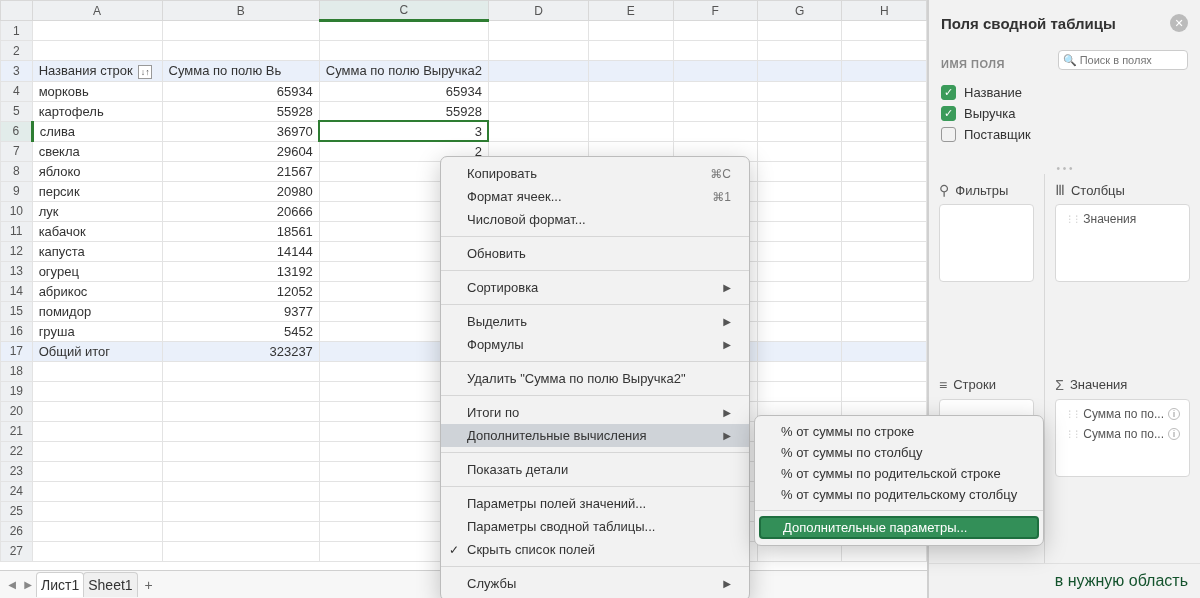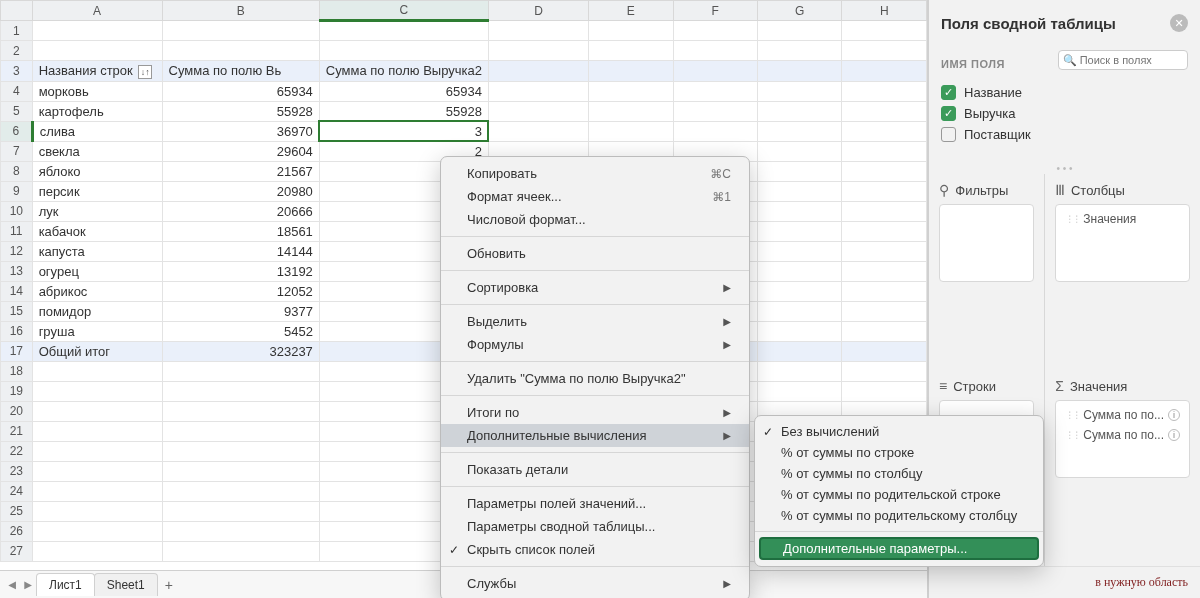--- a/index.html
+++ b/index.html
@@ -23,21 +23,21 @@
 td.num { text-align: right; }
 .selected-colhead { border-bottom: 3px solid #2e7d32 !important; background: #e2ecea !important; }
 .selected-rowhead { background: #e2ecea !important; border-right: 3px solid #2e7d32 !important; }
 .selected-cell { outline: 2px solid #2e7d32; outline-offset: -1px; }
 .pivot-header-row td { background: #eaf0fa; font-weight: 600; }
 .total-row td { background: #eaf0fa; font-weight: 600; }
 .filter-btn { display: inline-block; width: 14px; height: 14px; border: 1px solid #999; background: #fff; vertical-align: middle; margin-left: 2px; font-size: 9px; line-height: 12px; text-align: center; color: #555; }
 
 .tabs { height: 28px; border-top: 1px solid #d0d0d0; display: flex; align-items: center; background: #f7f7f7; padding: 0 4px; gap: 0; }
 .tab-nav { width: 16px; height: 16px; display: flex; align-items: center; justify-content: center; color: #888; font-size: 10px; }
-.tab { padding: 4px 12px; border: 1px solid #d0d0d0; border-bottom: none; background: #fff; font-size: 12px; border-radius: 4px 4px 0 0; margin-right: -1px; }
+.tab { padding: 4px 4px; border: 1px solid #d0d0d0; border-bottom: none; background: #fff; font-size: 14px; border-radius: 4px 4px 0 0; margin-right: -1px; }
 .tab.inactive { background: #f0f0f0; }
 .tab-add { width: 24px; text-align: center; color: #666; font-size: 14px; }
 
 .context-menu { position: absolute; top: 156px; left: 440px; width: 310px; background: #f2f2f2; border: 1px solid #bcbcbc; border-radius: 7px; box-shadow: 0 6px 24px rgba(0,0,0,0.22); padding: 5px 0; z-index: 50; font-size: 13px; }
 .menu-item { padding: 4px 18px 4px 26px; display: flex; justify-content: space-between; align-items: center; position: relative; cursor: default; }
 .menu-item.highlighted { background: #cfd3d8; }
 .menu-sep { height: 1px; background: #d6d6d6; margin: 5px 0; }
 .menu-checked::before { content: "✓"; position: absolute; left: 8px; font-size: 12px; }
 .menu-shortcut { color: #777; font-size: 12px; }
 .chev { color: #555; font-size: 10px; }
@@ -59,21 +59,21 @@
 .field-row { display: flex; align-items: center; gap: 8px; padding: 3px 0; }
 .checkbox { width: 15px; height: 15px; border: 1px solid #999; border-radius: 3px; display: flex; align-items: center; justify-content: center; font-size: 11px; color: #fff; }
 .checkbox.checked { background: #3b9b5a; border-color: #3b9b5a; }
 .zone-dots { grid-column: 1 / 3; text-align: center; padding: 4px 0 0; color: #bbb; font-size: 10px; }
 .zone { padding: 8px 10px; }
 .zone-header { display: flex; align-items: center; gap: 6px; font-size: 13px; color: #444; margin-bottom: 6px; }
 .zone-box { background: #fff; border: 1px solid #d8d8d8; border-radius: 4px; min-height: 78px; padding: 4px; font-size: 12px; }
 .zone-pill { padding: 3px 5px; color: #555; display: flex; align-items: center; gap: 4px; white-space: nowrap; overflow: hidden; }
 .drag-handle { color: #bbb; font-size: 9px; letter-spacing: -2px; }
 .info-icon { width: 12px; height: 12px; border: 1px solid #bbb; border-radius: 50%; font-size: 9px; display: inline-flex; align-items: center; justify-content: center; color: #888; margin-left: auto; }
-.zone-footer { grid-column: 1 / 3; padding: 8px 12px; color: #7f1d1d; font-size: 12px; text-align: right; border-top: 1px solid #e0e0e0; font-family: Liberation Serif, serif; }
+.zone-footer { grid-column: 1 / 3; padding: 8px 12px; color: #14532d; font-size: 16px; text-align: right; border-top: 1px solid #e0e0e0; }
 .zone.left { border-right: 1px solid #d8d8d8; }
 .zone-icon { font-size: 14px; color: #666; }
 </style>
 </head>
 <body>
 
 <div class="app">
   <div class="sheet-area">
     <div class="grid-wrap">
       <table class="grid">
@@ -461,23 +461,20 @@
           <span>Скрыть список полей</span>
         </div>
       <div class="menu-sep"></div>
       <div class="menu-item">
           <span>Службы</span>
           <span class="chev">▶</span>
         </div>
     </div>
 
     <div class="submenu">
-      <div class="menu-item menu-checked">
-          <span>Без вычислений</span>
-        </div>
       <div class="menu-item">
           <span>% от суммы по строке</span>
         </div>
       <div class="menu-item">
           <span>% от суммы по столбцу</span>
         </div>
       <div class="menu-item">
           <span>% от суммы по родительской строке</span>
         </div>
       <div class="menu-item">

